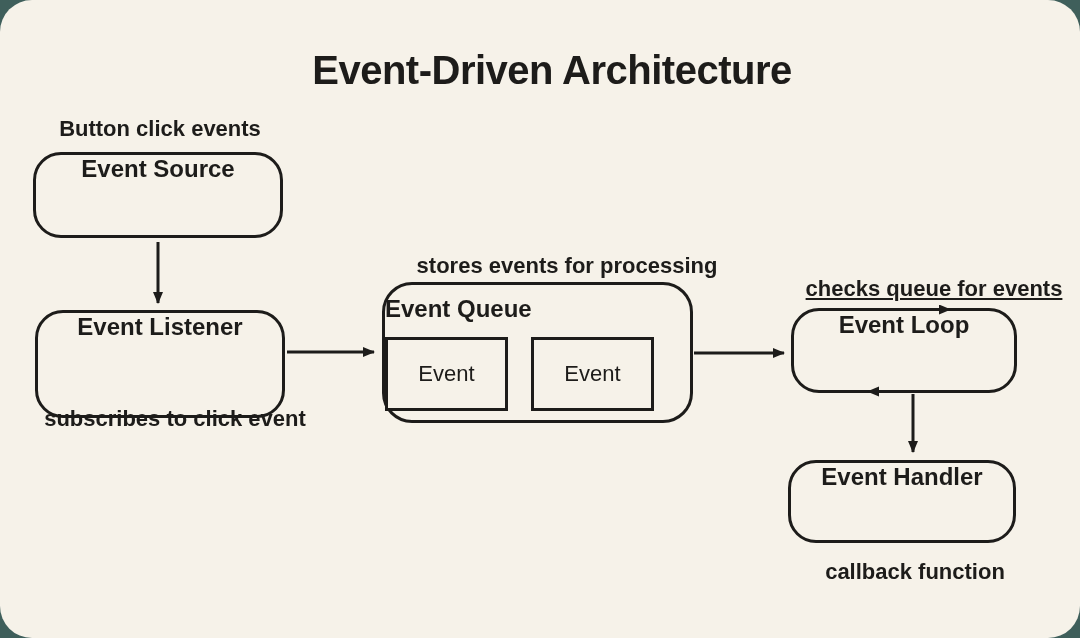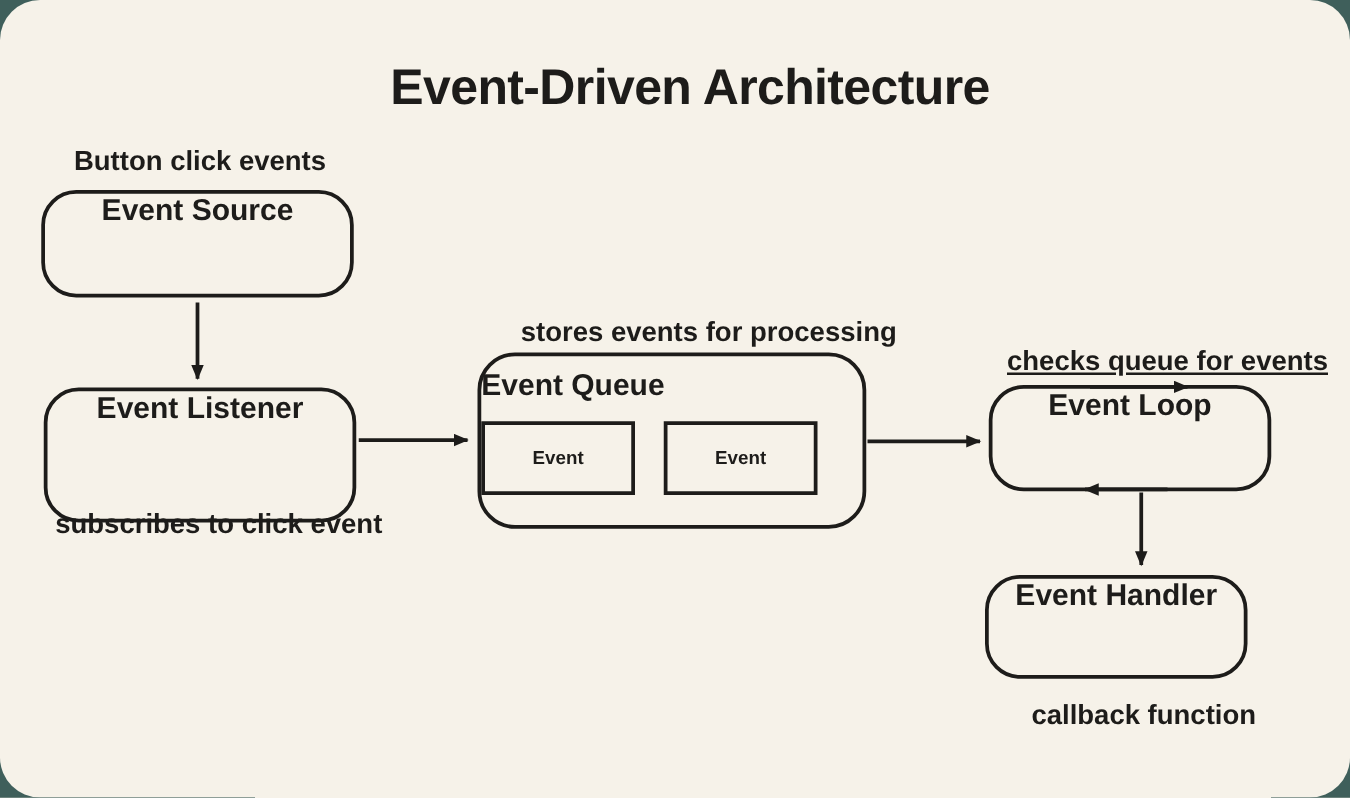--- a/index.html
+++ b/index.html
@@ -56,48 +56,48 @@
     align-items: flex-start;
     justify-content: center;
     font-size: 24px;
     font-weight: 700;
     color: var(--ink);
     z-index: 1;
   }
   #node-source   { left: 33px;  top: 152px; width: 250px; height: 86px; }
   #node-listener { left: 35px;  top: 310px; width: 250px; height: 108px; }
   #node-loop     { left: 791px; top: 308px; width: 226px; height: 85px; }
-  #node-handler  { left: 788px; top: 460px; width: 210px; height: 83px; }
+  #node-handler  { left: 788px; top: 460px; width: 228px; height: 83px; }
 
   #node-queue {
     left: 382px; top: 282px; width: 311px; height: 141px;
     border-radius: 30px;
     flex-direction: column;
     justify-content: flex-start;
     padding-top: 9px;
   }
   .queue-title {
     font-size: 24px;
     font-weight: 700;
     line-height: 30px;
     margin-bottom: 13px;
   }
   .queue-items {
     display: flex;
     gap: 23px;
   }
   .queue-item {
-    width: 123px; height: 59px;
+    width: 123px; height: 74px;
     border: 3px solid var(--ink);
     background: var(--background);
     display: flex;
     align-items: center;
     justify-content: center;
-    font-size: 15px;
-    font-weight: 700;
+    font-size: 22px;
+    font-weight: 400;
   }
   .arrows {
     position: absolute;
     left: 0; top: 0;
     z-index: 5;
     pointer-events: none;
     color: var(--ink);
   }
   .arrows line { stroke: var(--ink); stroke-width: 3; }
   .arrows .ah-fill { fill: var(--ink); }

